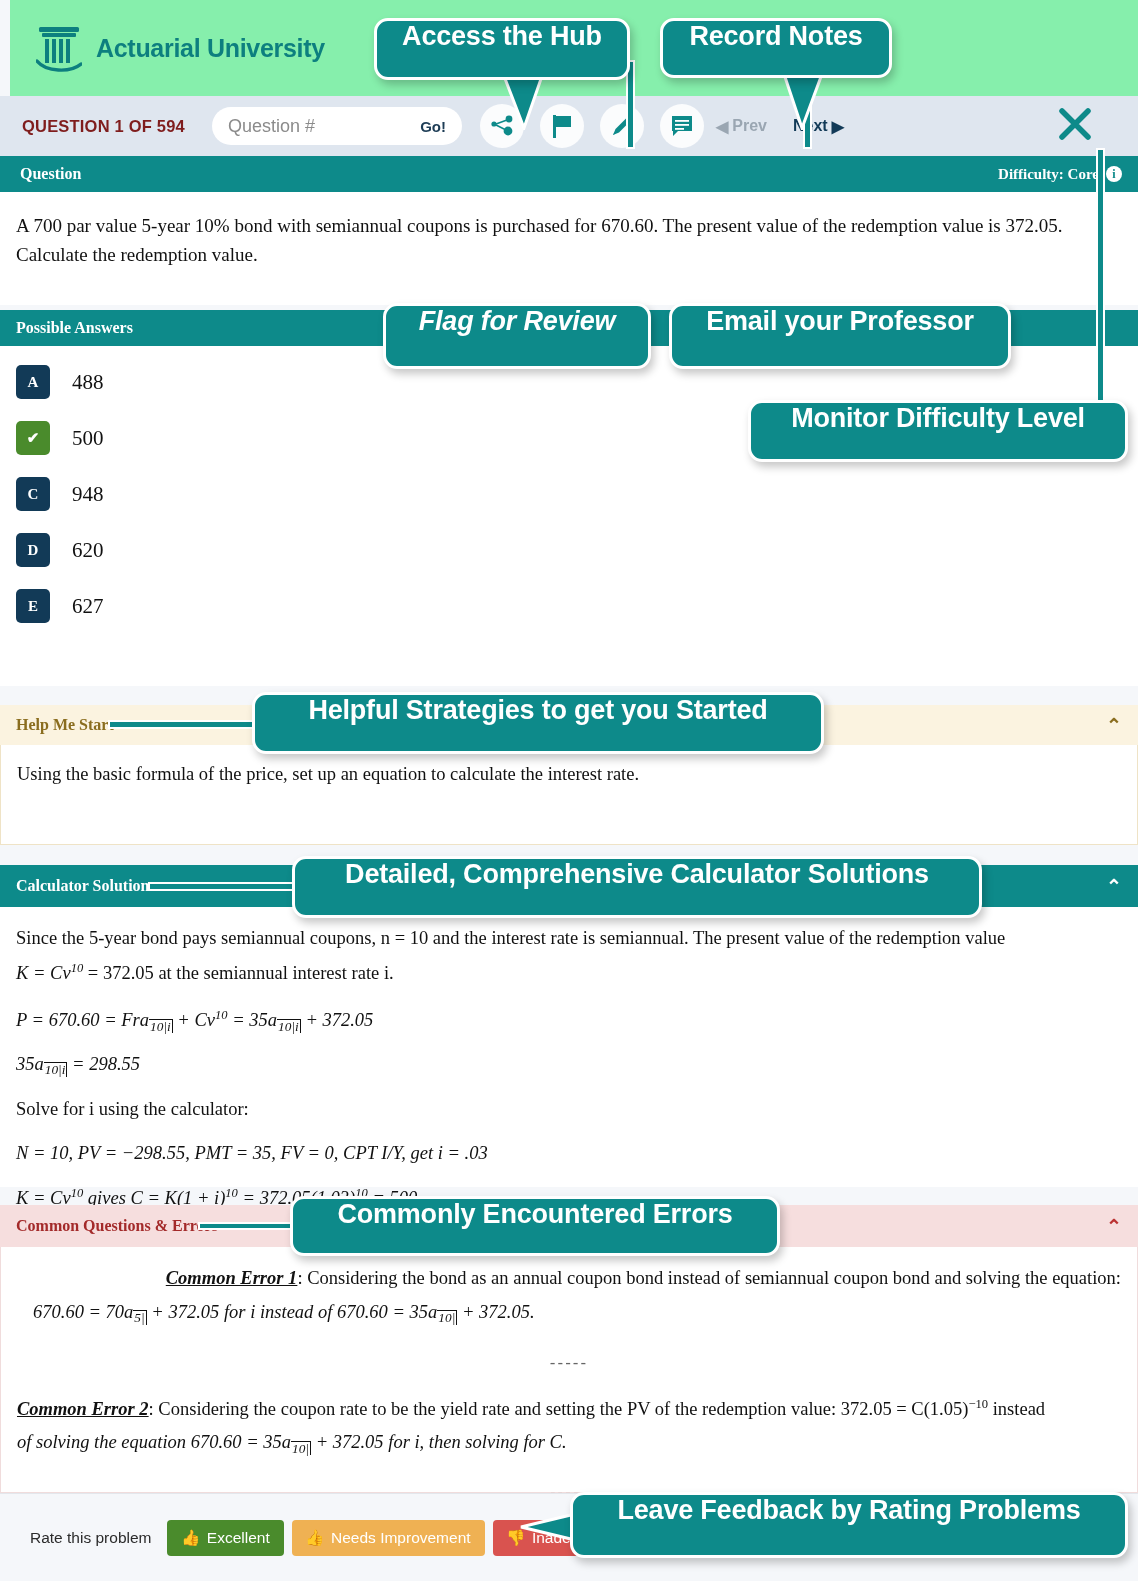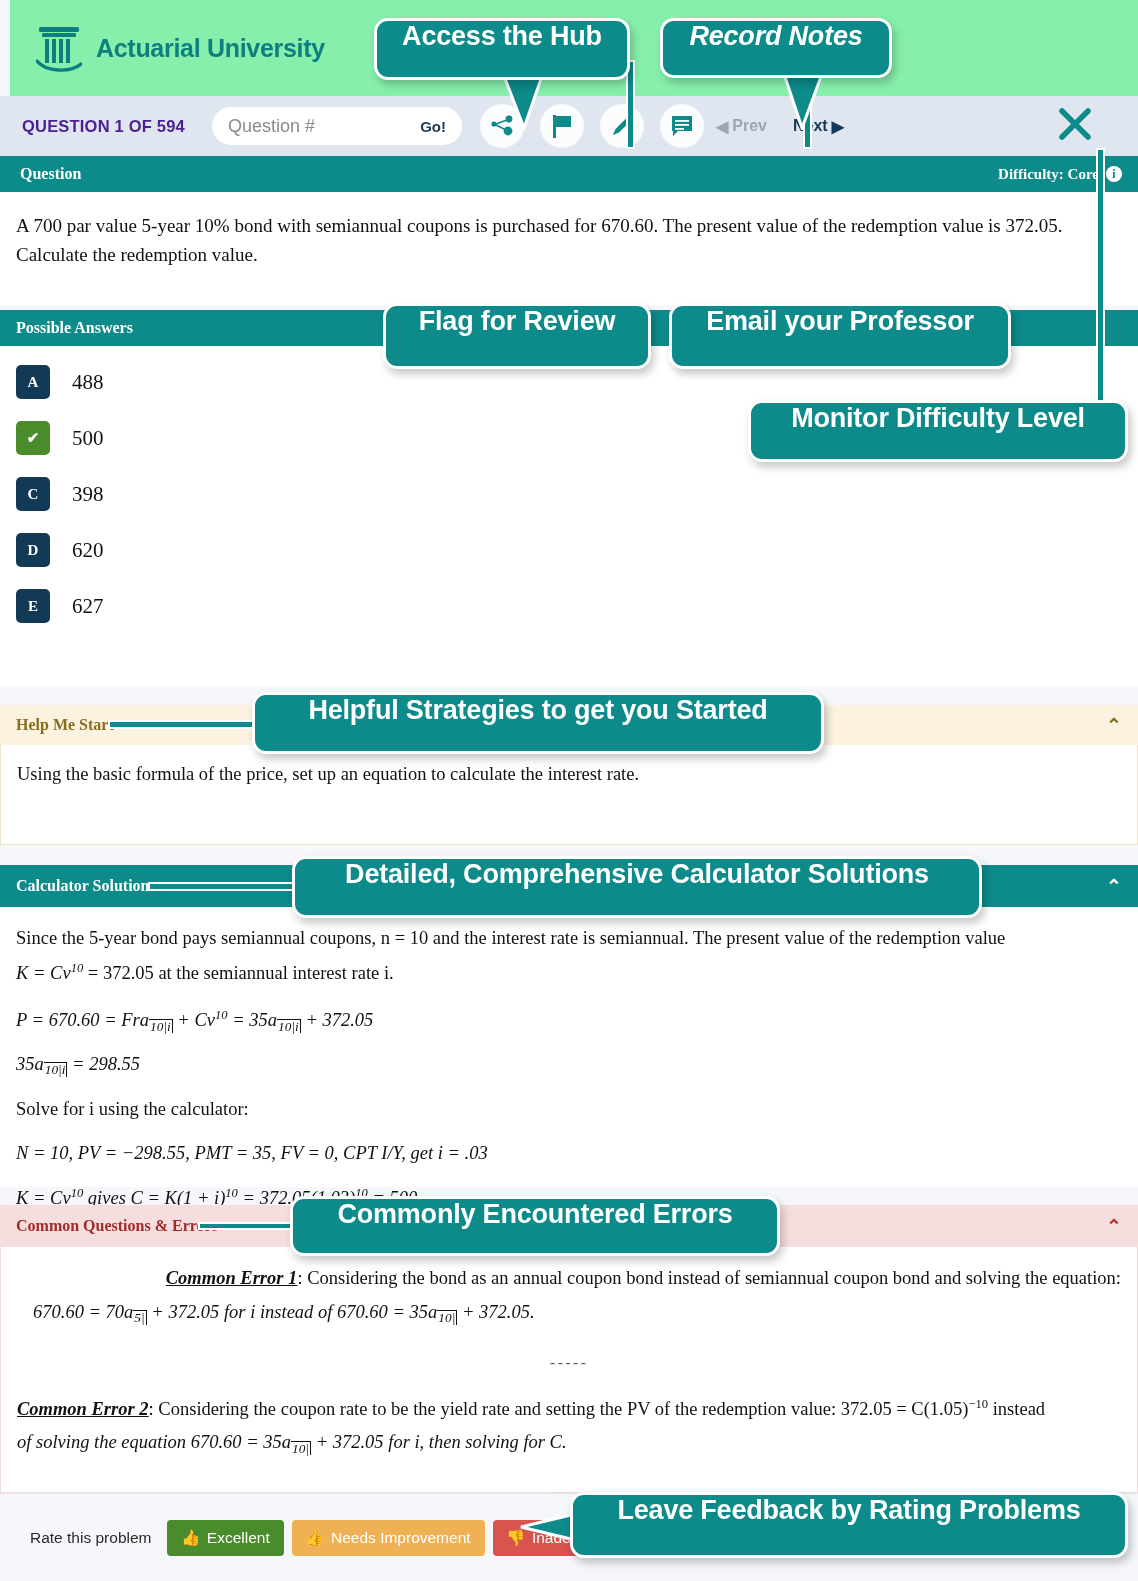--- a/index.html
+++ b/index.html
@@ -22,21 +22,21 @@
     margin-left: 14px; font-size: 25px; font-weight: bold;
     color: #0d7f7f; letter-spacing: -0.3px;
   }
 
   
   .toolbar {
     position: absolute; left: 0; top: 96px; width: 1138px; height: 60px;
     background: #dfe6ef; display: flex; align-items: center;
   }
   .q-count {
-    margin-left: 22px; font-size: 16.5px; color: #4c1d95; font-weight: 600;
+    margin-left: 22px; font-size: 16.5px; color: #7f1d1d; font-weight: 600;
     letter-spacing: .2px; width: 190px;
   }
   .q-search {
     width: 250px; height: 38px; background: #fff; border-radius: 19px;
     display:flex; align-items:center; position: relative;
   }
   .q-search input {
     border: none; outline: none; background: transparent;
     font-size: 18px; color: #333; padding-left: 16px; width: 178px;
     font-family: "Liberation Sans", sans-serif;
@@ -249,21 +249,21 @@
     <div class="arow">
       <span class="abox">A</span>
       <span class="aval">488</span>
     </div>
     <div class="arow">
       <span class="abox correct">✔</span>
       <span class="aval">500</span>
     </div>
     <div class="arow">
       <span class="abox">C</span>
-      <span class="aval">398</span>
+      <span class="aval">948</span>
     </div>
     <div class="arow">
       <span class="abox">D</span>
       <span class="aval">620</span>
     </div>
     <div class="arow">
       <span class="abox">E</span>
       <span class="aval">627</span>
     </div>
   </div>
@@ -344,30 +344,30 @@
 
   <div class="callout" style="left:374px;top:18px;width:256px;height:62px;">
     <span>Access the Hub</span>
   </div>
   <div class="tail" style="left:502px;top:74px;">
     <svg width="42" height="56" viewBox="0 0 42 56">
         <path d="M2 2 L40 2 L22 54 Z" fill="#0d8a8a" stroke="#fff" stroke-width="3"></path>
       </svg>
   </div>
 
-  <div class="callout" style="left:660px;top:18px;width:232px;height:60px;font-style:italic;">
+  <div class="callout" style="left:660px;top:18px;width:232px;height:60px;">
     <span>Record Notes</span>
   </div>
   <div class="tail" style="left:782px;top:72px;">
     <svg width="42" height="58" viewBox="0 0 42 58">
         <path d="M2 2 L40 2 L20 56 Z" fill="#0d8a8a" stroke="#fff" stroke-width="3"></path>
       </svg>
   </div>
 
-  <div class="callout" style="left:383px;top:303px;width:268px;height:66px;">
+  <div class="callout" style="left:383px;top:303px;width:268px;height:66px;font-style:italic;">
     <span>Flag for Review</span>
   </div>
 
   <div class="callout" style="left:669px;top:303px;width:342px;height:66px;">
     <span>Email your Professor</span>
   </div>
 
   <div class="callout" style="left:748px;top:400px;width:380px;height:62px;">
     <span>Monitor Difficulty Level</span>
   </div>

